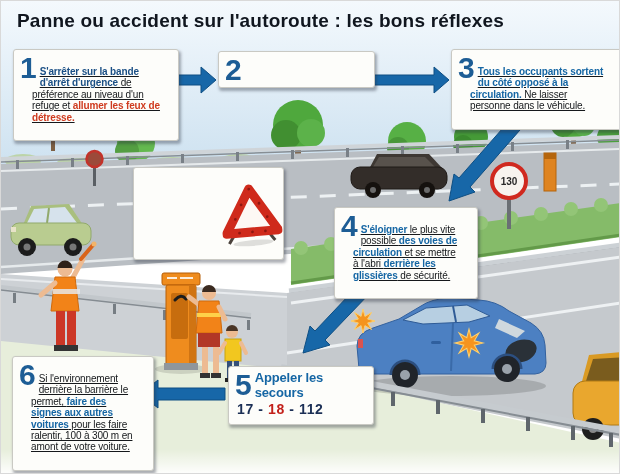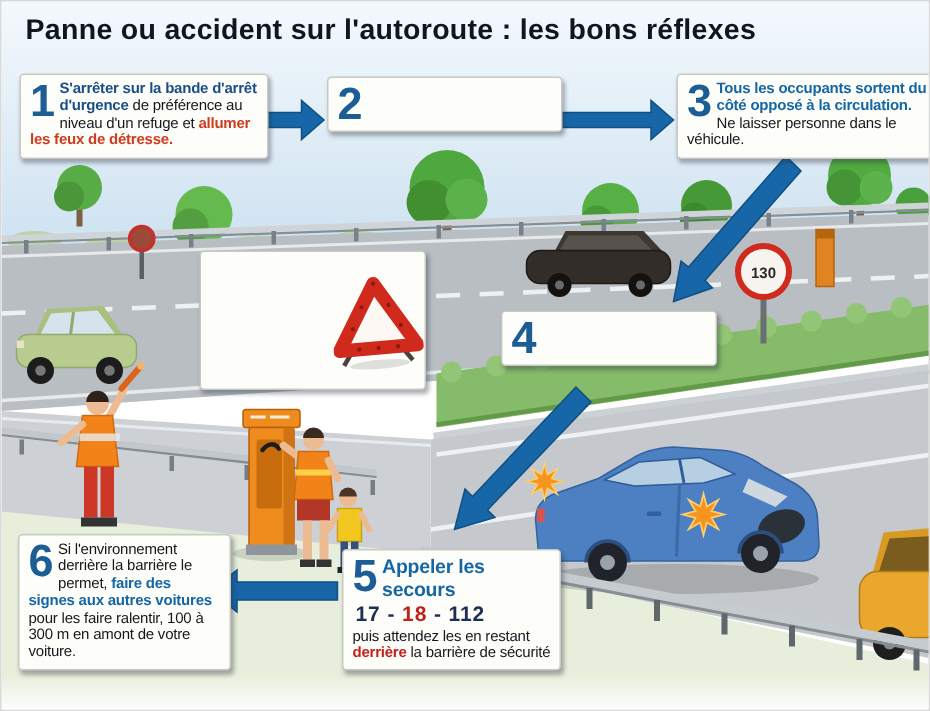--- a/index.html
+++ b/index.html
@@ -6,21 +6,21 @@
   .stage{position:relative;width:620px;height:474px;overflow:hidden;background:#fff;
          border:1px solid #d9d9d9;box-sizing:border-box;
          font-family:"Liberation Sans","DejaVu Sans",sans-serif;}
   .scene{position:absolute;left:0;top:0;}
   .title{position:absolute;left:16px;top:9px;width:100%;text-align:left;
          font-size:19px;font-weight:bold;color:#10161f;letter-spacing:.2px;}
   .card{position:absolute;background:#fdfdfa;border:1px solid #c9c9c3;border-radius:3px;
         box-shadow:1.5px 2.5px 3px rgba(40,45,60,.38);
         padding:4px 6px 5px;font-size:10px;line-height:1.14;color:#15181b;
         letter-spacing:-.15px;}
-  .card .txt{margin:0;}
+  .card .txt{margin:12px;text-decoration:underline;}
   .num{float:left;font-size:30px;font-weight:bold;color:#1d5d95;
        line-height:.84;margin:1px 4px 0 0;letter-spacing:-1px;}
   .b-navy{color:#1a4f85;font-weight:bold;}
   .b-blue{color:#1566a4;font-weight:bold;}
   .b-red{color:#cf3b1f;font-weight:bold;}
   .b-red2{color:#c2201a;font-weight:bold;}
   .b-orange{color:#ef8200;font-weight:bold;}
   .warn-text{width:70px;margin:0;}
   .warn-tri{position:absolute;right:2px;top:14px;transform:rotate(-5deg);}
   .s5-head{font-weight:bold;color:#1566a4;font-size:13px;}
@@ -343,27 +343,27 @@
           <circle cx="46" cy="36" r="1.4"></circle>
         <circle cx="17" cy="50" r="1.4"></circle>
           <circle cx="30" cy="50" r="1.4"></circle>
           <circle cx="43" cy="50" r="1.4"></circle>
       </g>
     </svg>
   </div>
 
   <div class="card" style="left:333px;top:206px;width:130px;">
     <span class="num">4</span>
+    <p class="txt"><span class="b-blue">S'éloigner </span><span>le plus vite possible </span><span class="b-blue">des voies de circulation</span><span> et se mettre à l'abri </span><span class="b-blue">derrière les glissières</span><span> de sécurité.</span></p>
   </div>
 
   <div class="card" style="left:227px;top:365px;width:132px;">
     <span class="num">5</span>
     <div class="s5-head">Appeler les secours</div>
     <div class="s5-nums"><span>17</span><span> - </span><span class="n-red">18</span><span> - </span><span>112</span></div>
-    <p class="txt"><span>puis attendez les en restant </span><span class="b-red2">derrière</span><span> la barrière de sécurité</span></p>
   </div>
 
   <div class="card" style="left:11px;top:355px;width:128px;">
     <span class="num">6</span>
     <p class="txt"><span>Si l'environnement derrière la barrière le permet, </span><span class="b-blue">faire des signes aux autres voitures</span><span> pour les faire ralentir, 100 à 300 m en amont de votre voiture.</span></p>
   </div>
 
 </div>
 
 </body></html>

